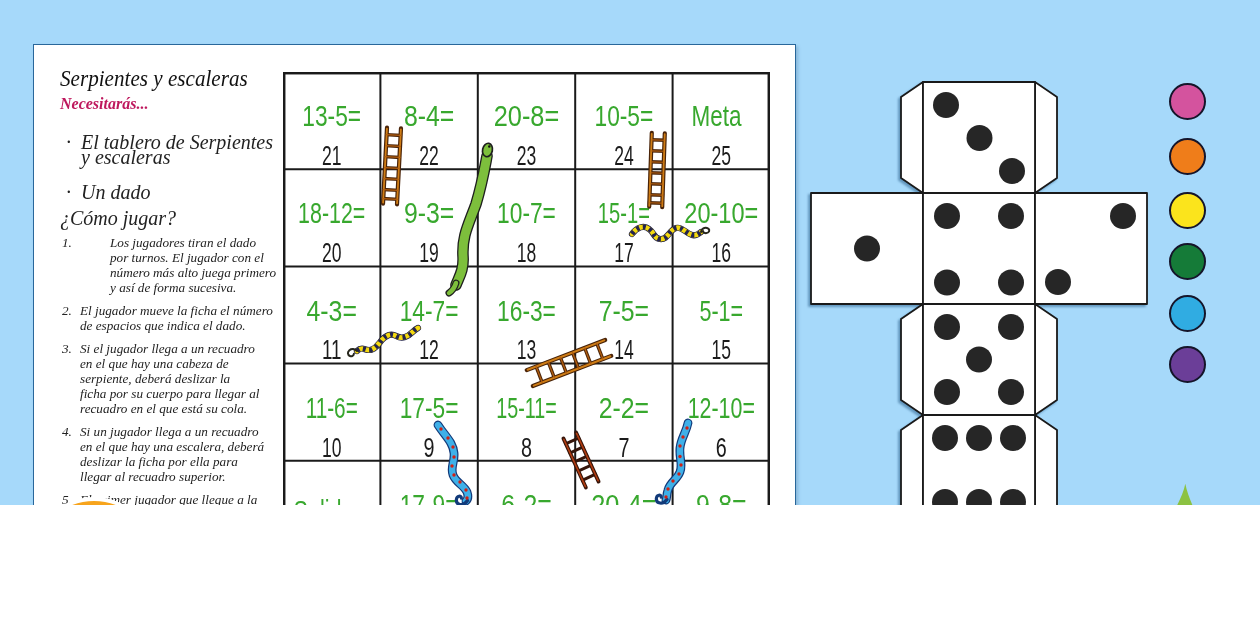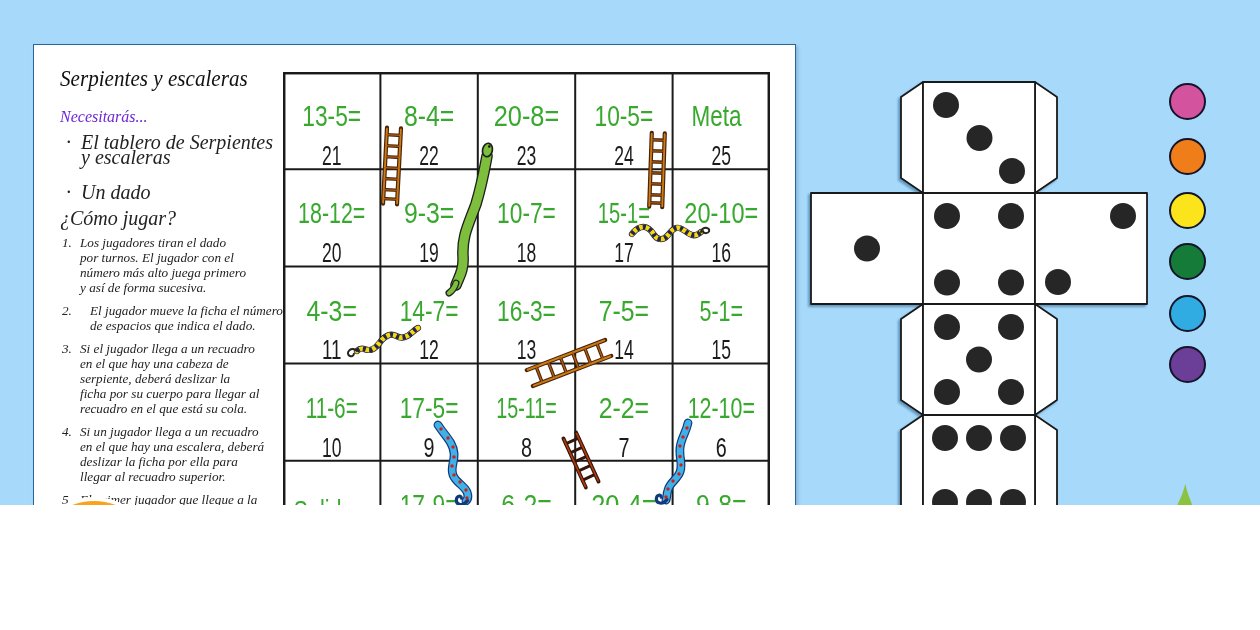--- a/index.html
+++ b/index.html
@@ -8,37 +8,37 @@
   .abs{position:absolute;}
 </style>
 </head>
 <body>
 <div id="page">
 
 <div class="abs" style="left:33px;top:44px;width:761px;height:538px;background:#ffffff;border:1.5px solid #29679a;box-shadow:2px 2px 3px rgba(90,130,165,.4);"></div>
 
 <div class="abs" style="left:60px;top:65px;width:300px;font-family:'Liberation Serif',serif;font-style:italic;font-size:24px;color:#111;transform:scaleX(0.88);transform-origin:0 0;">Serpientes y escaleras</div>
 
-<div class="abs" style="left:60px;top:108px;font-family:'Liberation Serif',serif;font-style:italic;font-size:16px;color:#6d28d9;">Necesitarás...</div>
+<div class="abs" style="left:60px;top:95px;font-family:'Liberation Serif',serif;font-style:italic;font-size:16px;color:#be185d;font-weight:bold;">Necesitarás...</div>
 
 <div class="abs" style="left:66px;top:135px;width:230px;font-family:Liberation Serif, serif;font-style:italic;font-size:20px;line-height:15px;color:#222;">
   <div>·&nbsp;&nbsp;El tablero de Serpientes<br>&nbsp;&nbsp;&nbsp;y escaleras</div>
   <div style="margin-top:20px;">·&nbsp;&nbsp;Un dado</div>
 </div>
 
 <div class="abs" style="left:60px;top:207px;font-family:'Liberation Serif',serif;font-style:italic;font-size:20px;color:#222;">¿Cómo jugar?</div>
 
 <div class="abs" style="left:62px;top:235px;width:230px;font-family:'Liberation Serif',serif;font-style:italic;font-size:13.2px;line-height:15px;color:#222;">
   <div style="display:flex;">
         <span style="width:18px;">1.</span>
-        <span style="flex:1;">Los jugadores tiran el dado<br>por turnos. El jugador con el<br>número más alto juega primero<br>y así de forma sucesiva.</span>
+        <span style="flex:1;margin-left:30px;">Los jugadores tiran el dado<br>por turnos. El jugador con el<br>número más alto juega primero<br>y así de forma sucesiva.</span>
       </div>
   <div style="display:flex;margin-top:8px;">
         <span style="width:18px;">2.</span>
-        <span style="flex:1;margin-left:10px;">El jugador mueve la ficha el número<br>de espacios que indica el dado.</span>
+        <span style="flex:1;">El jugador mueve la ficha el número<br>de espacios que indica el dado.</span>
       </div>
   <div style="display:flex;margin-top:8px;">
         <span style="width:18px;">3.</span>
         <span style="flex:1;font-style:italic;">Si el jugador llega a un recuadro<br>en el que hay una cabeza de<br>serpiente, deberá deslizar la<br>ficha por su cuerpo para llegar al<br>recuadro en el que está su cola.</span>
       </div>
   <div style="display:flex;margin-top:8px;">
         <span style="width:18px;">4.</span>
         <span style="flex:1;font-style:italic;">Si un jugador llega a un recuadro<br>en el que hay una escalera, deberá<br>deslizar la ficha por ella para<br>llegar al recuadro superior.</span>
       </div>
   <div style="display:flex;margin-top:8px;">

